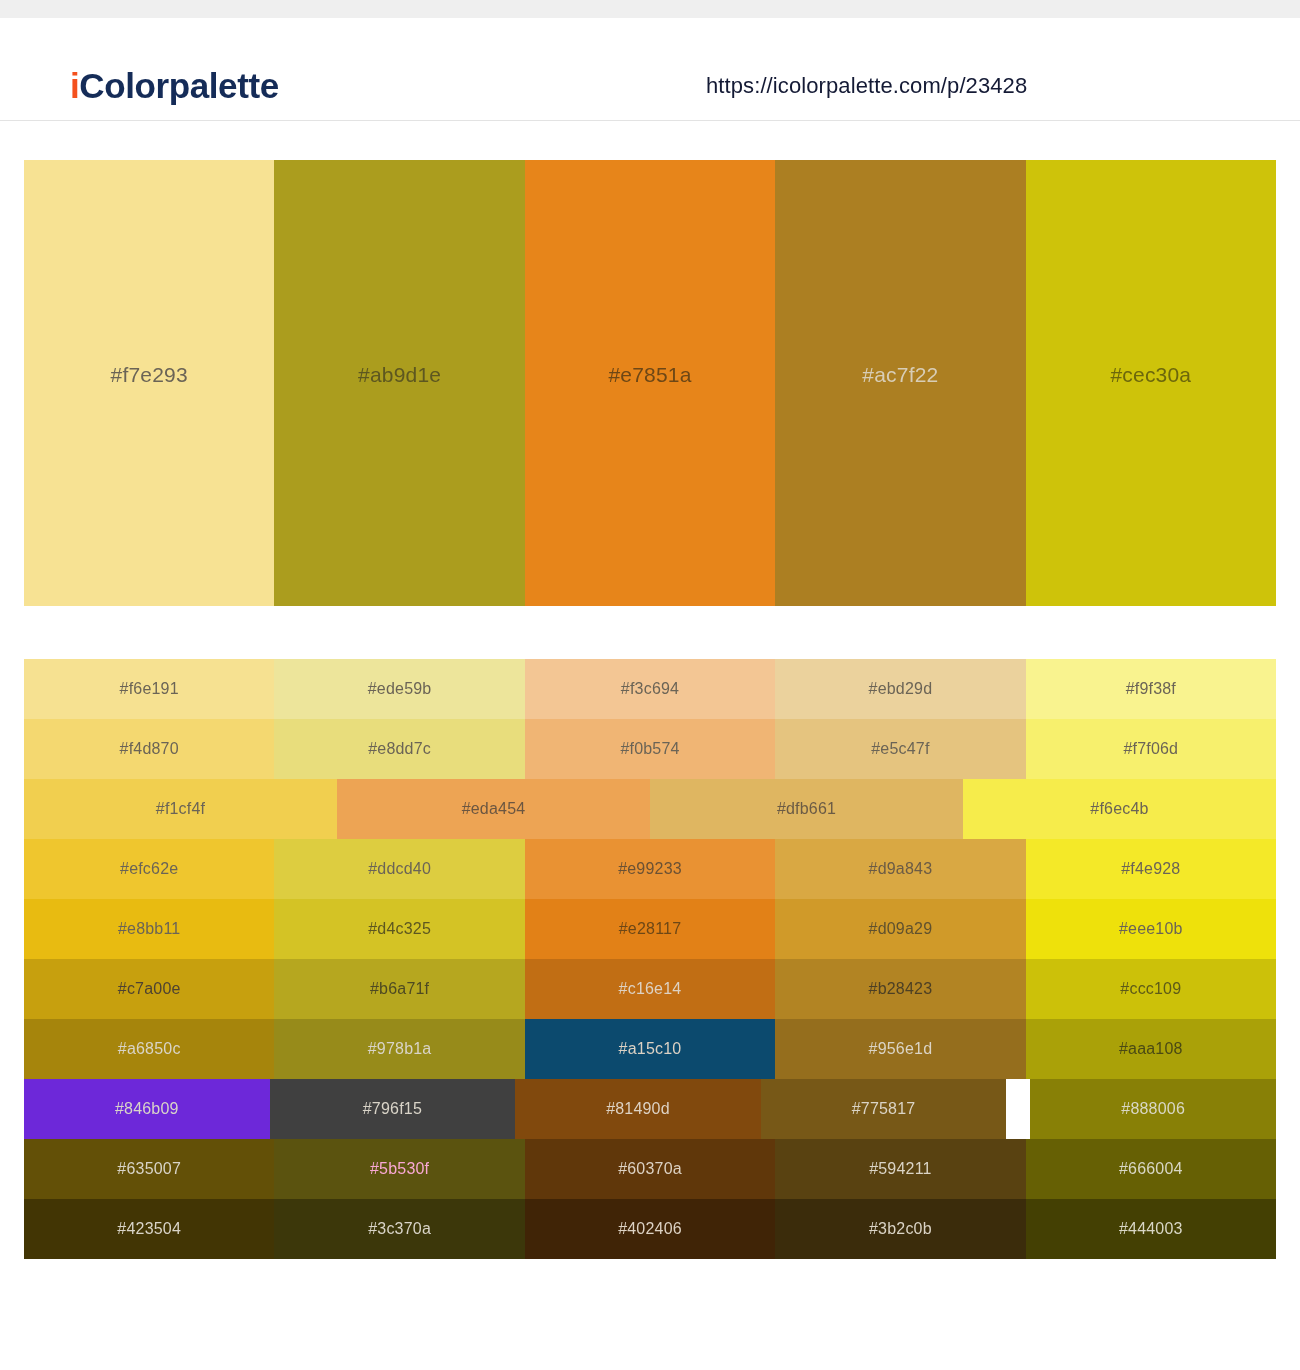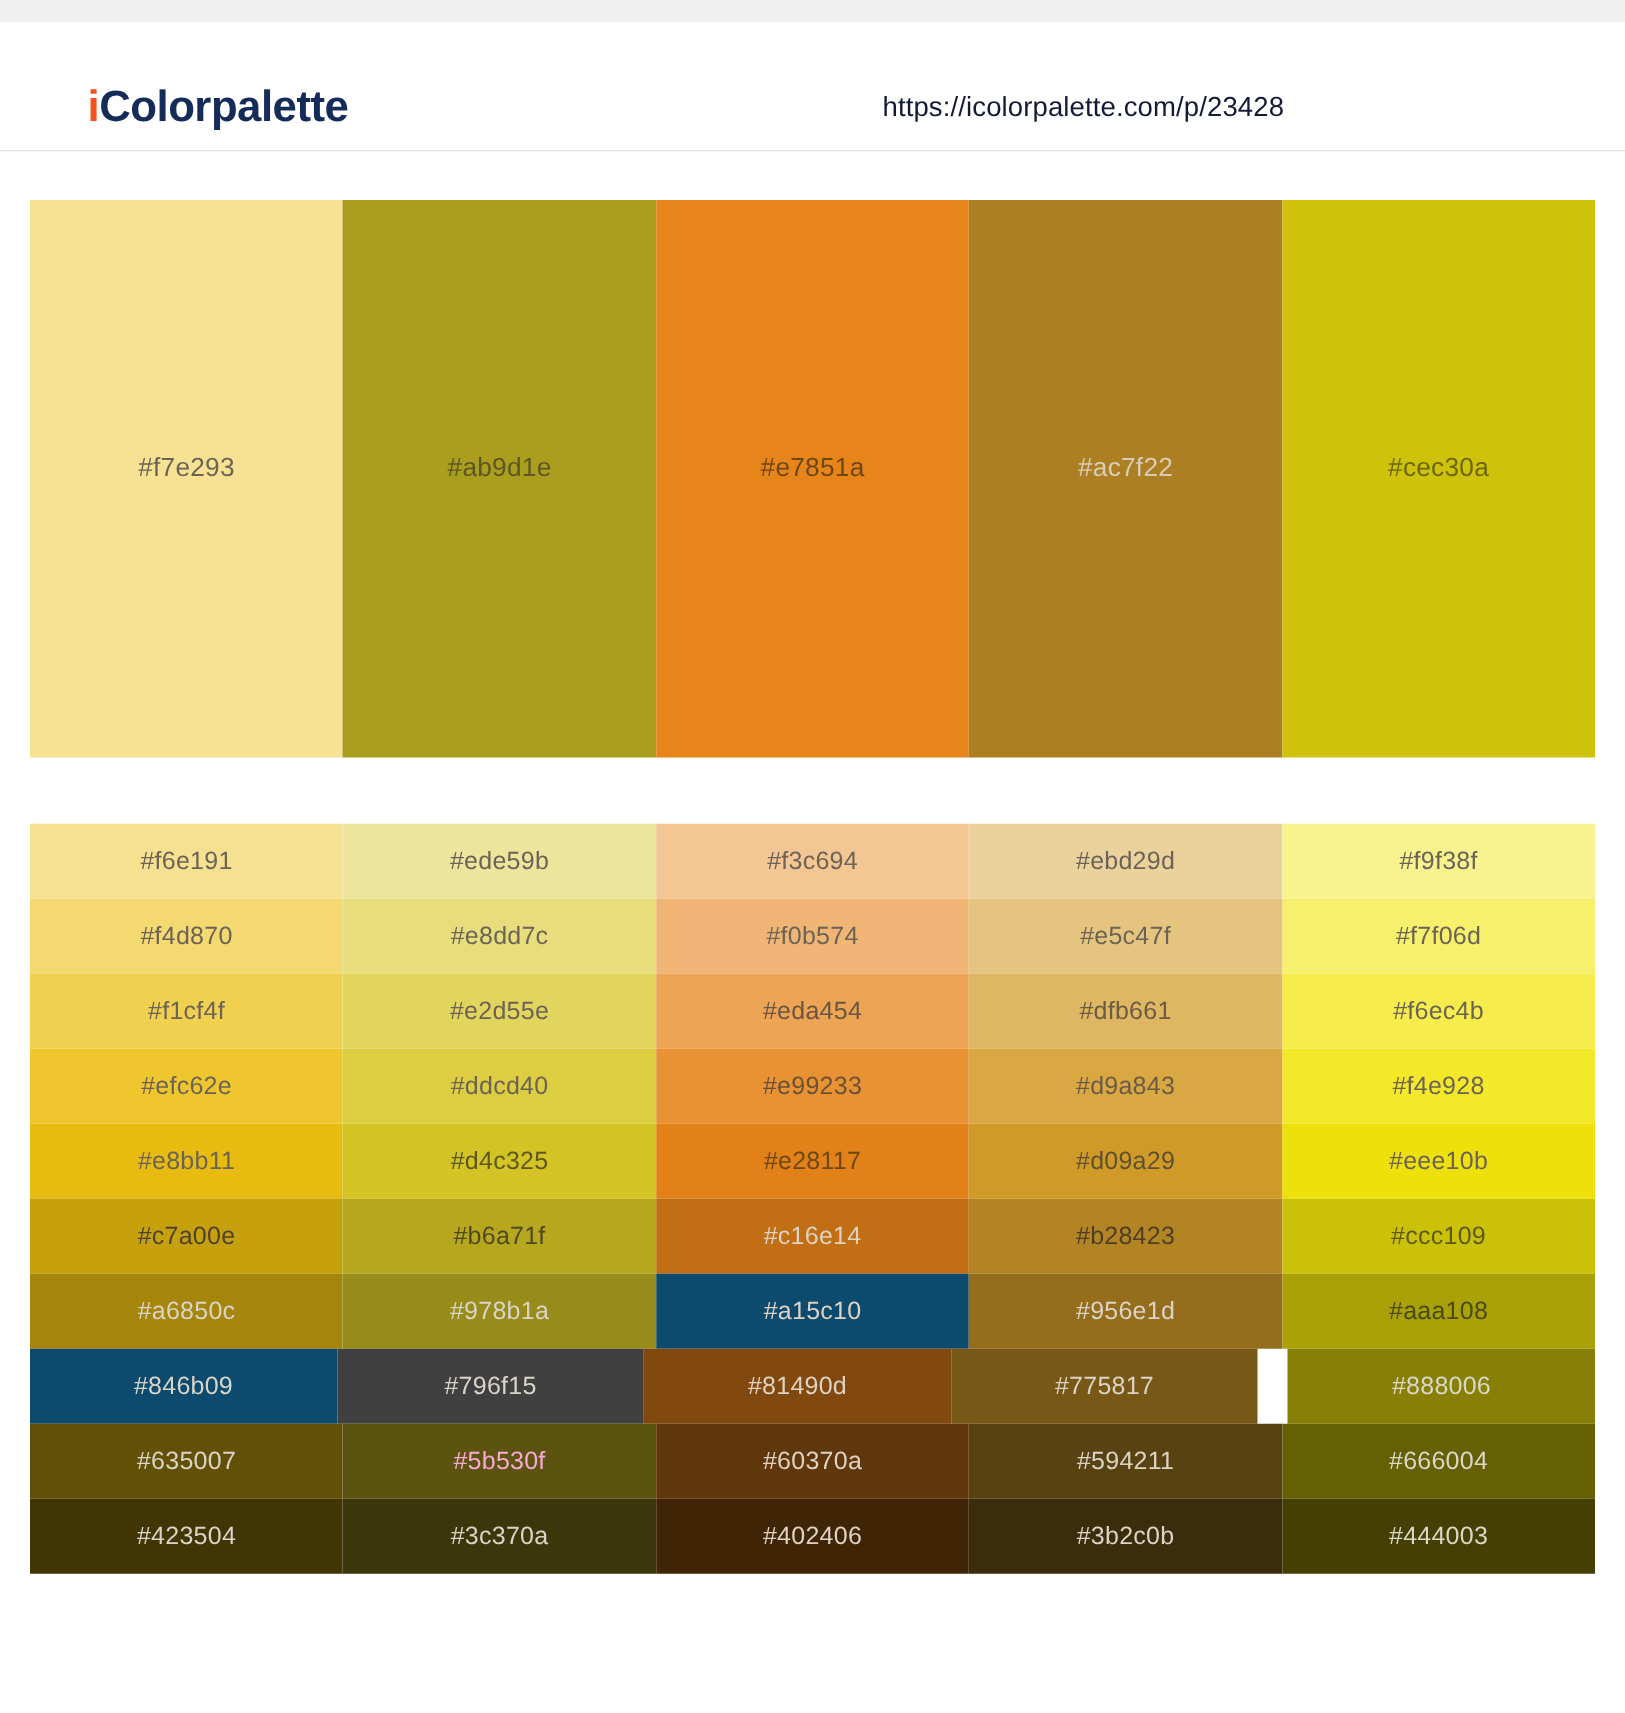--- a/index.html
+++ b/index.html
@@ -83,21 +83,21 @@
   }
   .shade-row {
     display: flex;
     height: 60px;
   }
   .shade-cell {
     flex: 1 1 0;
     display: flex;
     align-items: center;
     justify-content: center;
-    font-size: 20px;
+    font-size: 16px;
     letter-spacing: 0.2px;
   }
 </style>
 </head>
 <body>
 
 <div class="page">
 
   <div class="top-band"></div>
 
@@ -136,21 +136,20 @@
       </div>
       <div class="shade-row">
         <div class="shade-cell" style="background: rgb(244, 216, 112); color: rgb(107, 100, 86);">#f4d870</div>
         <div class="shade-cell" style="background: rgb(232, 221, 124); color: rgb(107, 100, 86);">#e8dd7c</div>
         <div class="shade-cell" style="background: rgb(240, 181, 116); color: rgb(107, 100, 86);">#f0b574</div>
         <div class="shade-cell" style="background: rgb(229, 196, 127); color: rgb(107, 100, 86);">#e5c47f</div>
         <div class="shade-cell" style="background: rgb(247, 240, 109); color: rgb(107, 100, 86);">#f7f06d</div>
       </div>
       <div class="shade-row">
         <div class="shade-cell" style="background: rgb(241, 207, 79); color: rgb(107, 100, 86);">#f1cf4f</div>
-        <div class="shade-cell" style="background: rgb(226, 213, 94); color: rgb(107, 100, 86);">#e2d55e</div>
         <div class="shade-cell" style="background: rgb(237, 164, 84); color: rgb(107, 86, 65);">#eda454</div>
         <div class="shade-cell" style="background: rgb(223, 182, 97); color: rgb(107, 91, 69);">#dfb661</div>
         <div class="shade-cell" style="background: rgb(246, 236, 75); color: rgb(107, 100, 86);">#f6ec4b</div>
       </div>
       <div class="shade-row">
         <div class="shade-cell" style="background: rgb(239, 198, 46); color: rgb(107, 100, 86);">#efc62e</div>
         <div class="shade-cell" style="background: rgb(221, 205, 64); color: rgb(107, 100, 86);">#ddcd40</div>
         <div class="shade-cell" style="background: rgb(233, 146, 51); color: rgb(107, 81, 52);">#e99233</div>
         <div class="shade-cell" style="background: rgb(217, 168, 67); color: rgb(107, 91, 69);">#d9a843</div>
         <div class="shade-cell" style="background: rgb(244, 233, 40); color: rgb(107, 100, 86);">#f4e928</div>
@@ -170,21 +169,21 @@
         <div class="shade-cell" style="background: rgb(204, 193, 9); color: rgb(93, 90, 24);">#ccc109</div>
       </div>
       <div class="shade-row">
         <div class="shade-cell" style="background: rgb(166, 133, 12); color: rgb(217, 212, 200);">#a6850c</div>
         <div class="shade-cell" style="background: rgb(151, 139, 26); color: rgb(217, 212, 200);">#978b1a</div>
         <div class="shade-cell" style="background: #0c4a6e; color: rgb(221, 210, 196);">#a15c10</div>
         <div class="shade-cell" style="background: rgb(149, 110, 29); color: rgb(219, 212, 198);">#956e1d</div>
         <div class="shade-cell" style="background: rgb(170, 161, 8); color: rgb(75, 74, 20);">#aaa108</div>
       </div>
       <div class="shade-row">
-        <div class="shade-cell" style="background: #0c4a6e; color: rgb(217, 212, 200);">#846b09</div>
+        <div class="shade-cell" style="background: #6d28d9; color: rgb(217, 212, 200);">#846b09</div>
         <div class="shade-cell" style="background: #404040; color: rgb(217, 212, 200);">#796f15</div>
         <div class="shade-cell" style="background: rgb(129, 73, 13); color: rgb(221, 210, 196);">#81490d</div>
         <div class="shade-cell" style="background: rgb(119, 88, 23); color: rgb(219, 212, 198);">#775817</div>
         <div class="shade-cell" style="background: rgb(136, 128, 6); color: rgb(217, 215, 198); margin-left: 24px;">#888006</div>
       </div>
       <div class="shade-row">
         <div class="shade-cell" style="background: rgb(99, 80, 7); color: rgb(217, 212, 200);">#635007</div>
         <div class="shade-cell" style="background: rgb(91, 83, 15); color: #f9a8d4;">#5b530f</div>
         <div class="shade-cell" style="background: rgb(96, 55, 10); color: rgb(221, 210, 196);">#60370a</div>
         <div class="shade-cell" style="background: rgb(89, 66, 17); color: rgb(219, 212, 198);">#594211</div>

